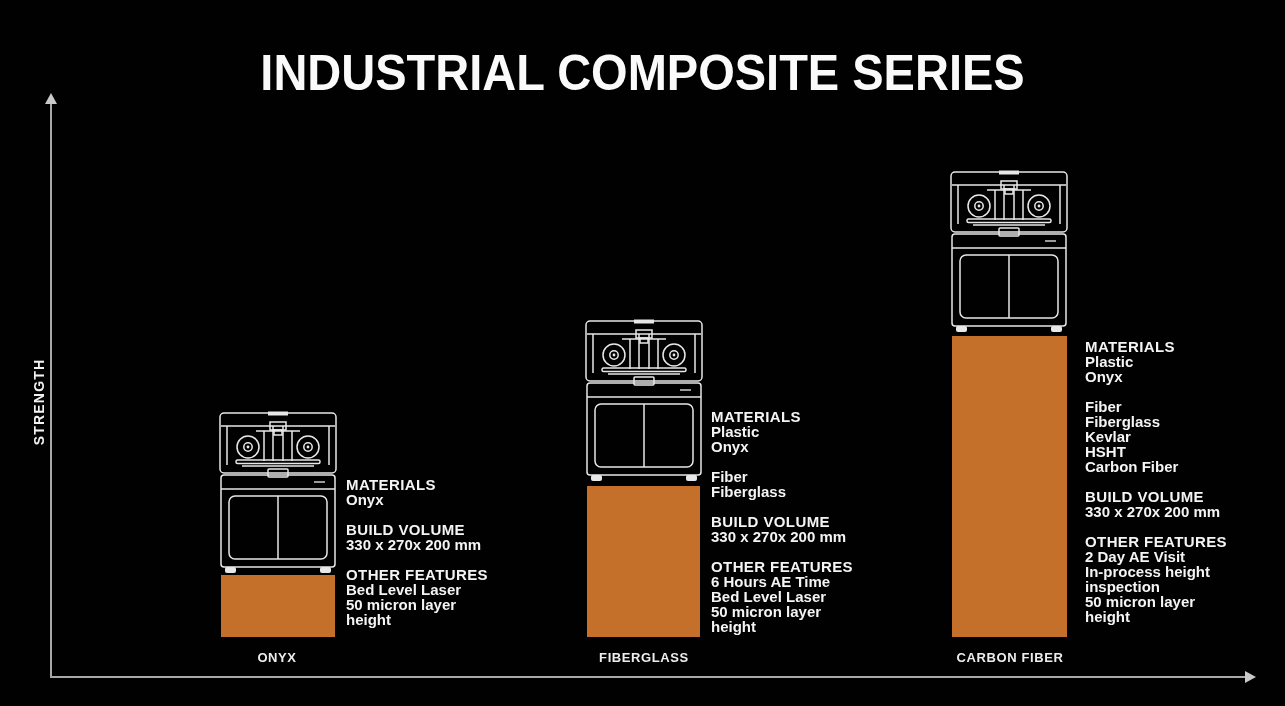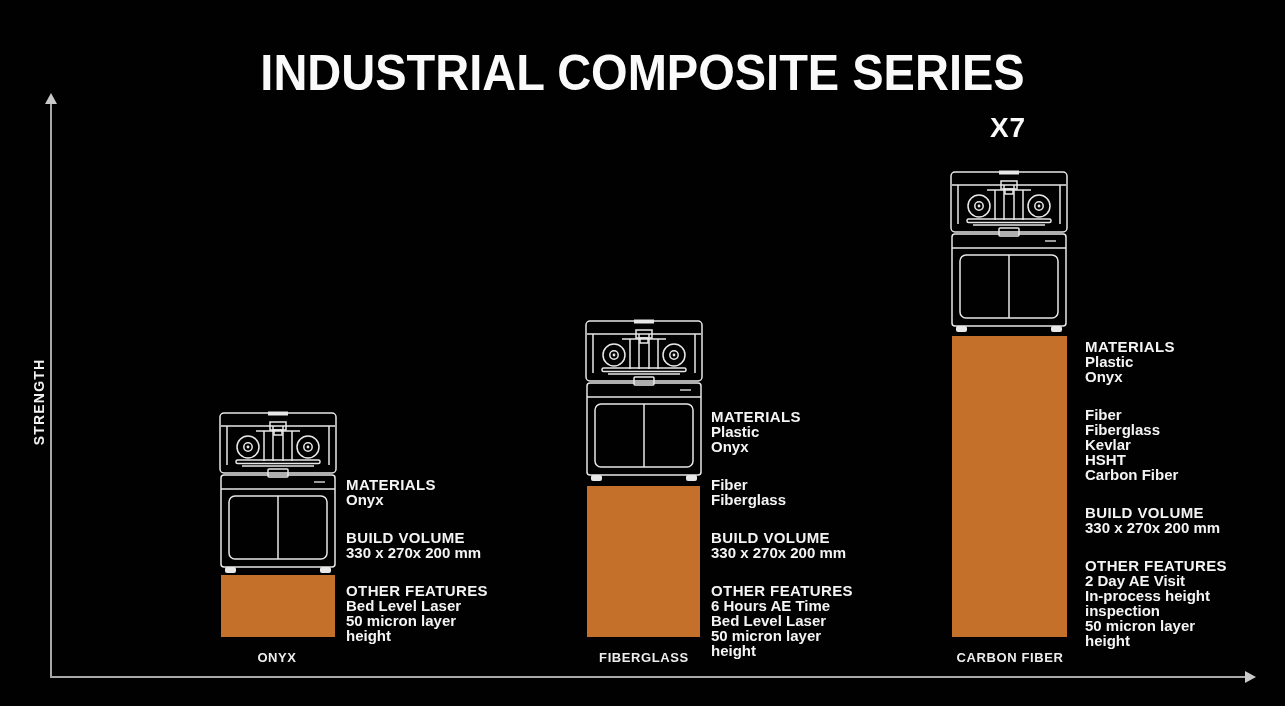--- a/index.html
+++ b/index.html
@@ -27,21 +27,21 @@
     letter-spacing:1.2px;
   }
   
   .model{
     position:absolute;text-align:center;color:#fafafa;font-size:28px;
     font-weight:700;letter-spacing:1px;
   }
   .printer{position:absolute;}
   .bar{position:absolute;}
   .specs{position:absolute;width:150px;color:#f4f4f4;font-size:15px;line-height:15px;font-weight:700;}
-  .spec-section + .spec-section{margin-top:23px;}
+  .spec-section + .spec-section{margin-top:15px;}
   .spec-heading{letter-spacing:.4px;white-space:nowrap;}
   .spec-line{white-space:nowrap;}
   .category{
     position:absolute;text-align:center;color:#ededed;font-size:13px;
     font-weight:700;letter-spacing:.6px;white-space:nowrap;
   }
 </style>
 </head>
 <body>
 
@@ -143,21 +143,20 @@
       <div class="spec-section">
         <div class="spec-heading">OTHER FEATURES</div>
         <div class="spec-line">6 Hours AE Time</div>
         <div class="spec-line">Bed Level Laser</div>
         <div class="spec-line">50 micron layer</div>
         <div class="spec-line">height</div>
       </div>
     </div>
   <div class="category" style="left:579px;top:650px;width:130px">FIBERGLASS</div>
 
-  <div class="model" style="left:948px;top:112px;width:120px">X7</div>
   <svg class="printer" style="left:949px;top:168px" width="120" height="166">
       <use href="#printer"></use>
     </svg>
   <div class="bar" style="left: 952px; top: 336px; width: 115px; height: 301px; background: rgb(196, 112, 43);"></div>
   <div class="specs" style="left:1085px;top:339px">
       <div class="spec-section">
         <div class="spec-heading">MATERIALS</div>
         <div class="spec-line">Plastic</div>
         <div class="spec-line">Onyx</div>
       </div>

